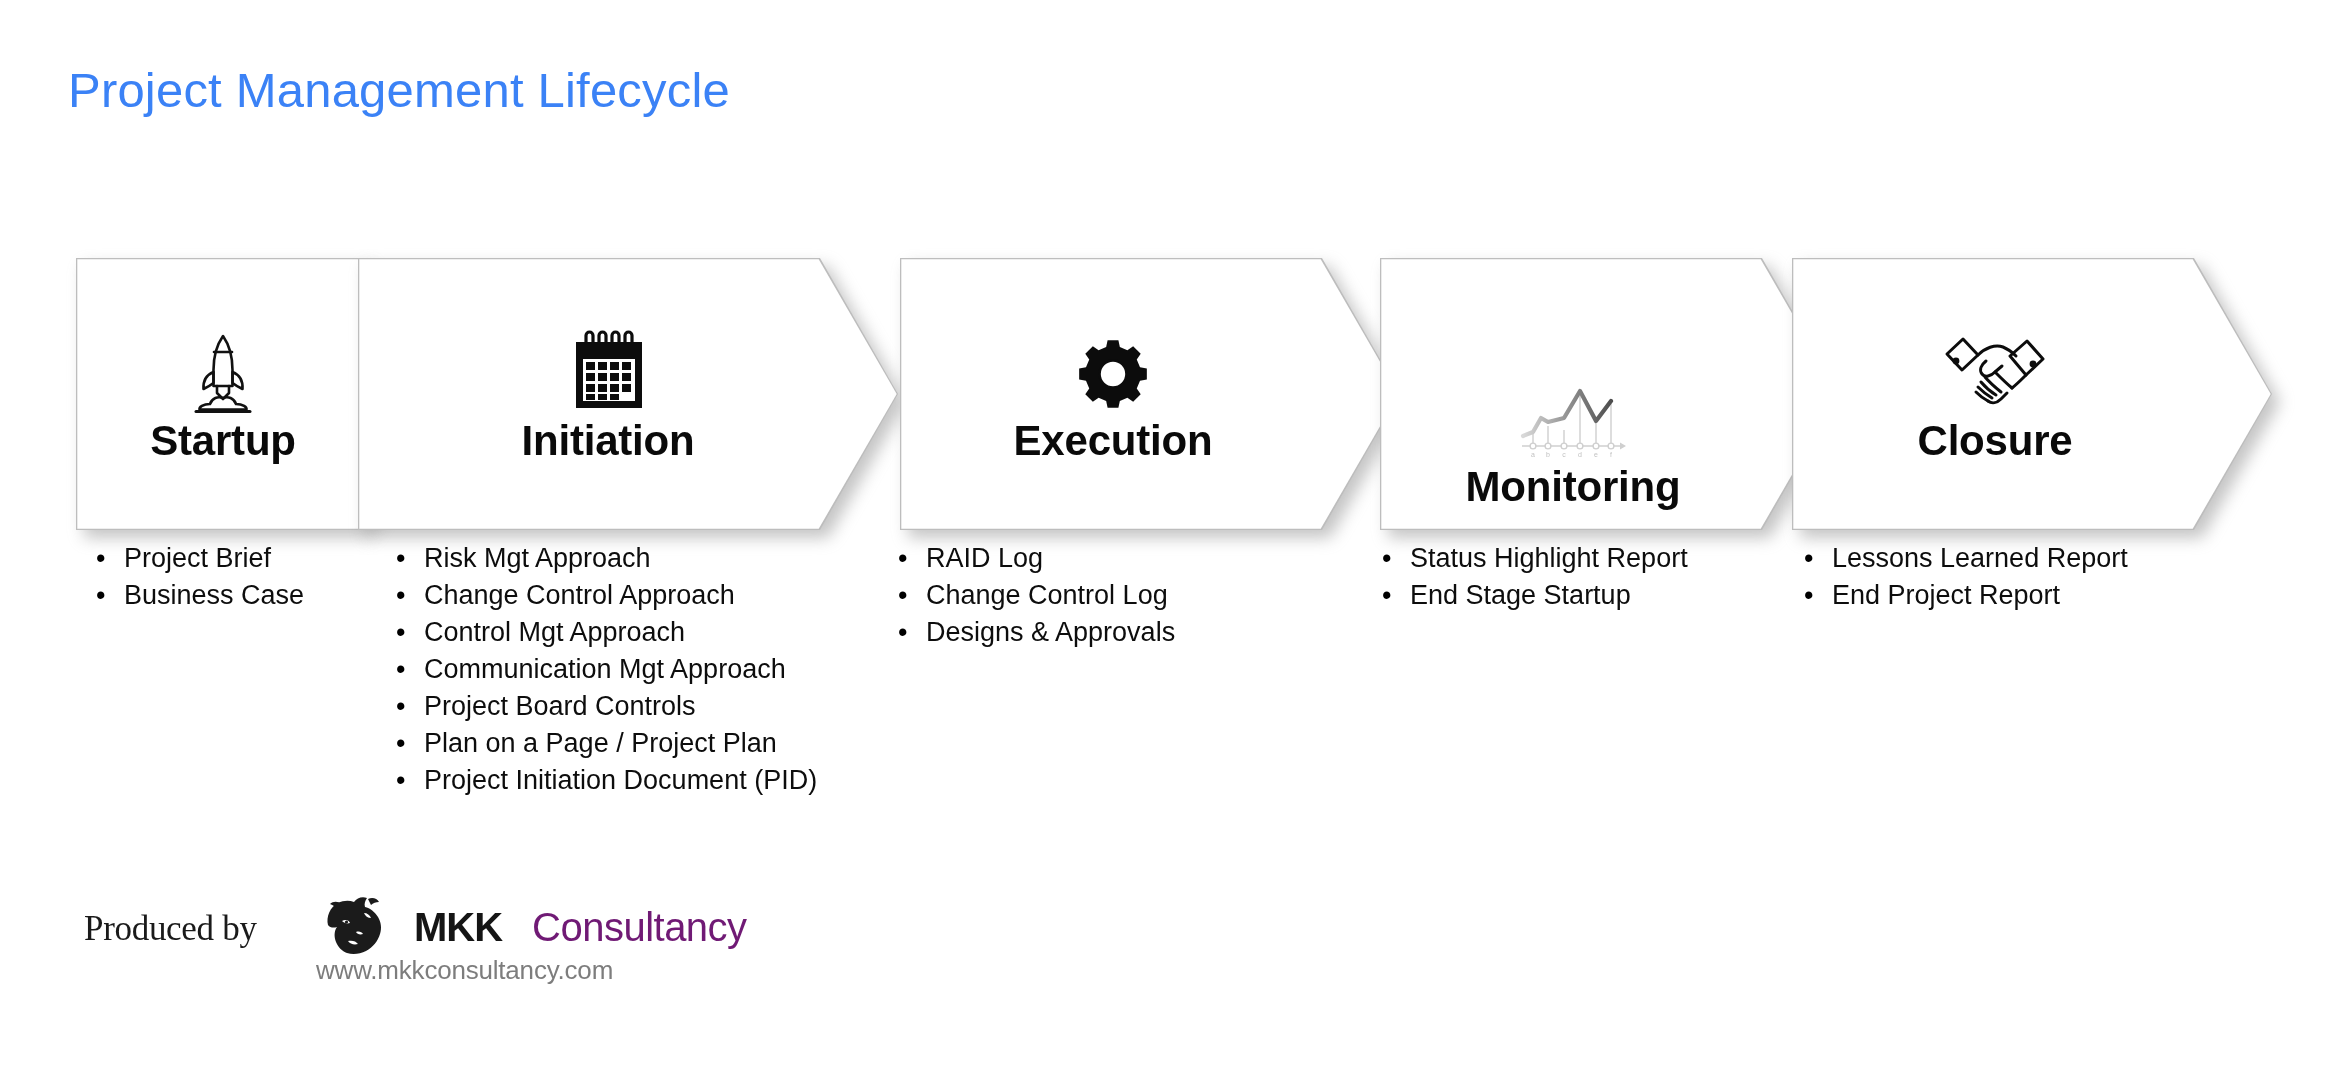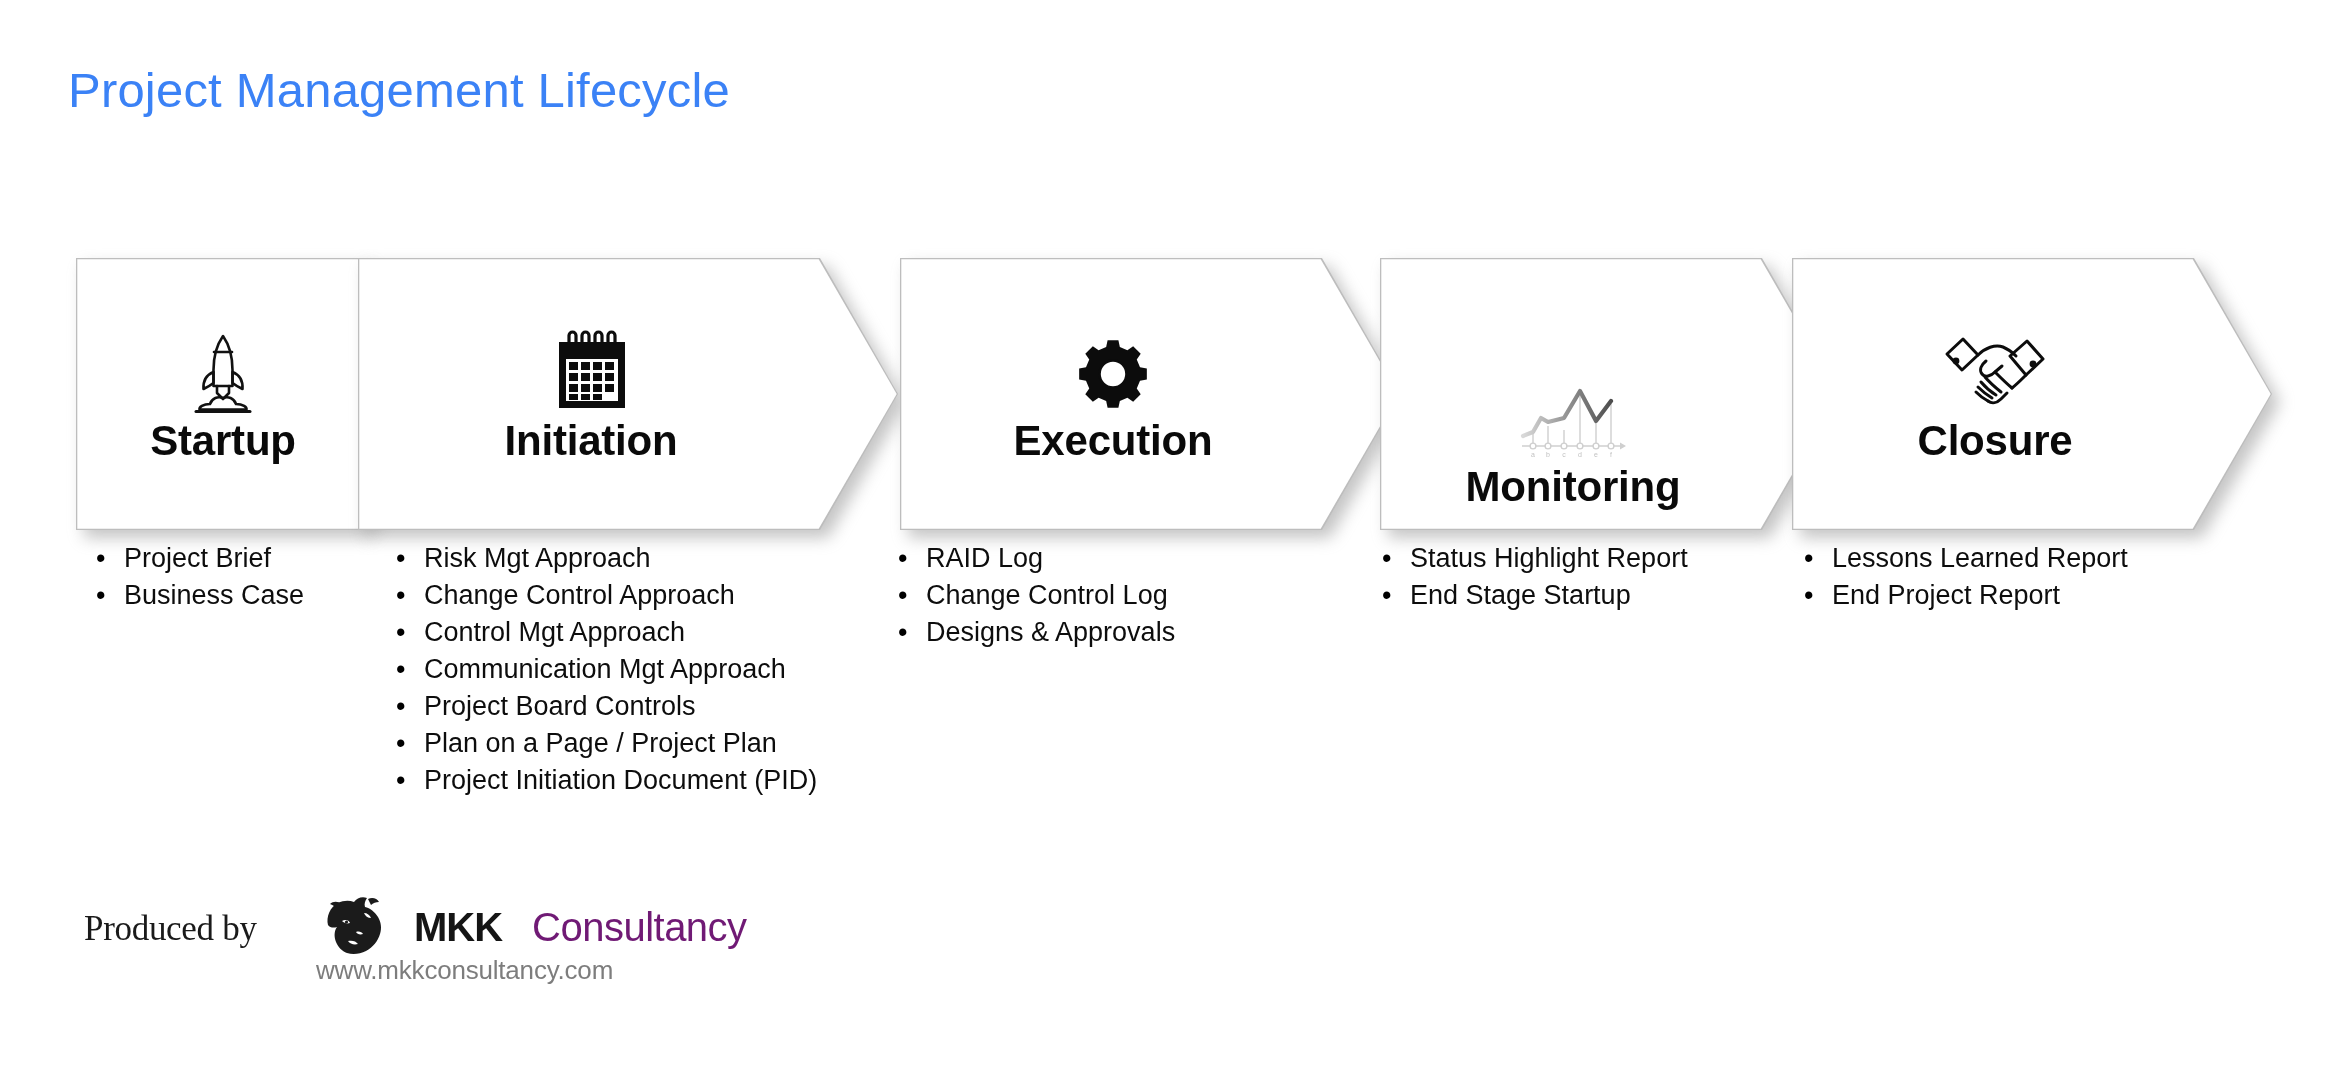--- a/index.html
+++ b/index.html
@@ -209,21 +209,21 @@
           </g>
         </svg>
       </div>
       <div class="chev-label">Startup</div>
     </div>
 
     <div class="chev-outline" style="left:358px; width:540px;">
       <div class="fill-border"></div>
       <div class="fill-body"></div>
     </div>
-    <div class="chev-content" style="left:358px; width:466px;">
+    <div class="chev-content" style="left:375px; width:466px;">
       <div class="chev-icon">
         <svg width="76" height="86" viewBox="0 0 76 86">
           <g fill="#0c0c0c">
 
             <rect x="16" y="4" width="7" height="18" rx="3.5" fill="none" stroke="#0c0c0c" stroke-width="3.2"></rect>
             <rect x="29" y="4" width="7" height="18" rx="3.5" fill="none" stroke="#0c0c0c" stroke-width="3.2"></rect>
             <rect x="42" y="4" width="7" height="18" rx="3.5" fill="none" stroke="#0c0c0c" stroke-width="3.2"></rect>
             <rect x="55" y="4" width="7" height="18" rx="3.5" fill="none" stroke="#0c0c0c" stroke-width="3.2"></rect>
 
             <path d="M6 14 L72 14 L72 80 L6 80 Z"></path>

